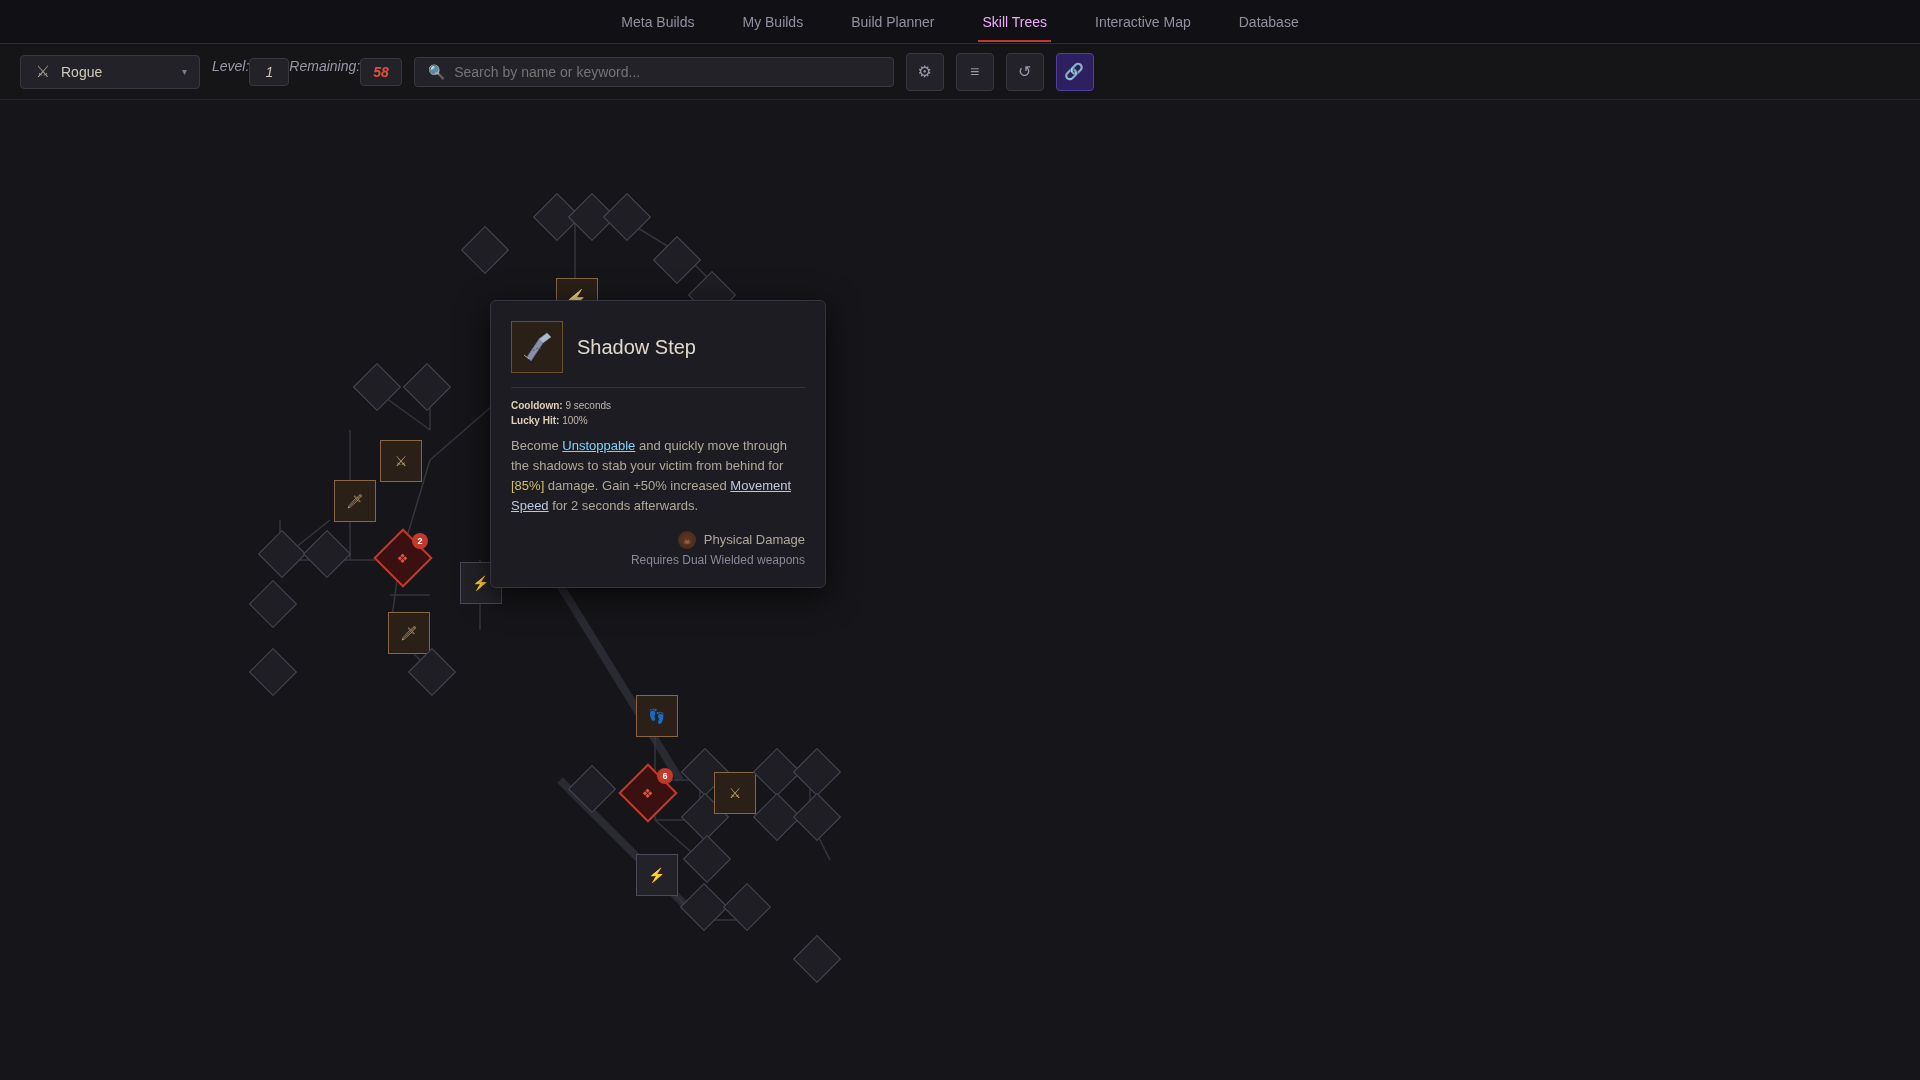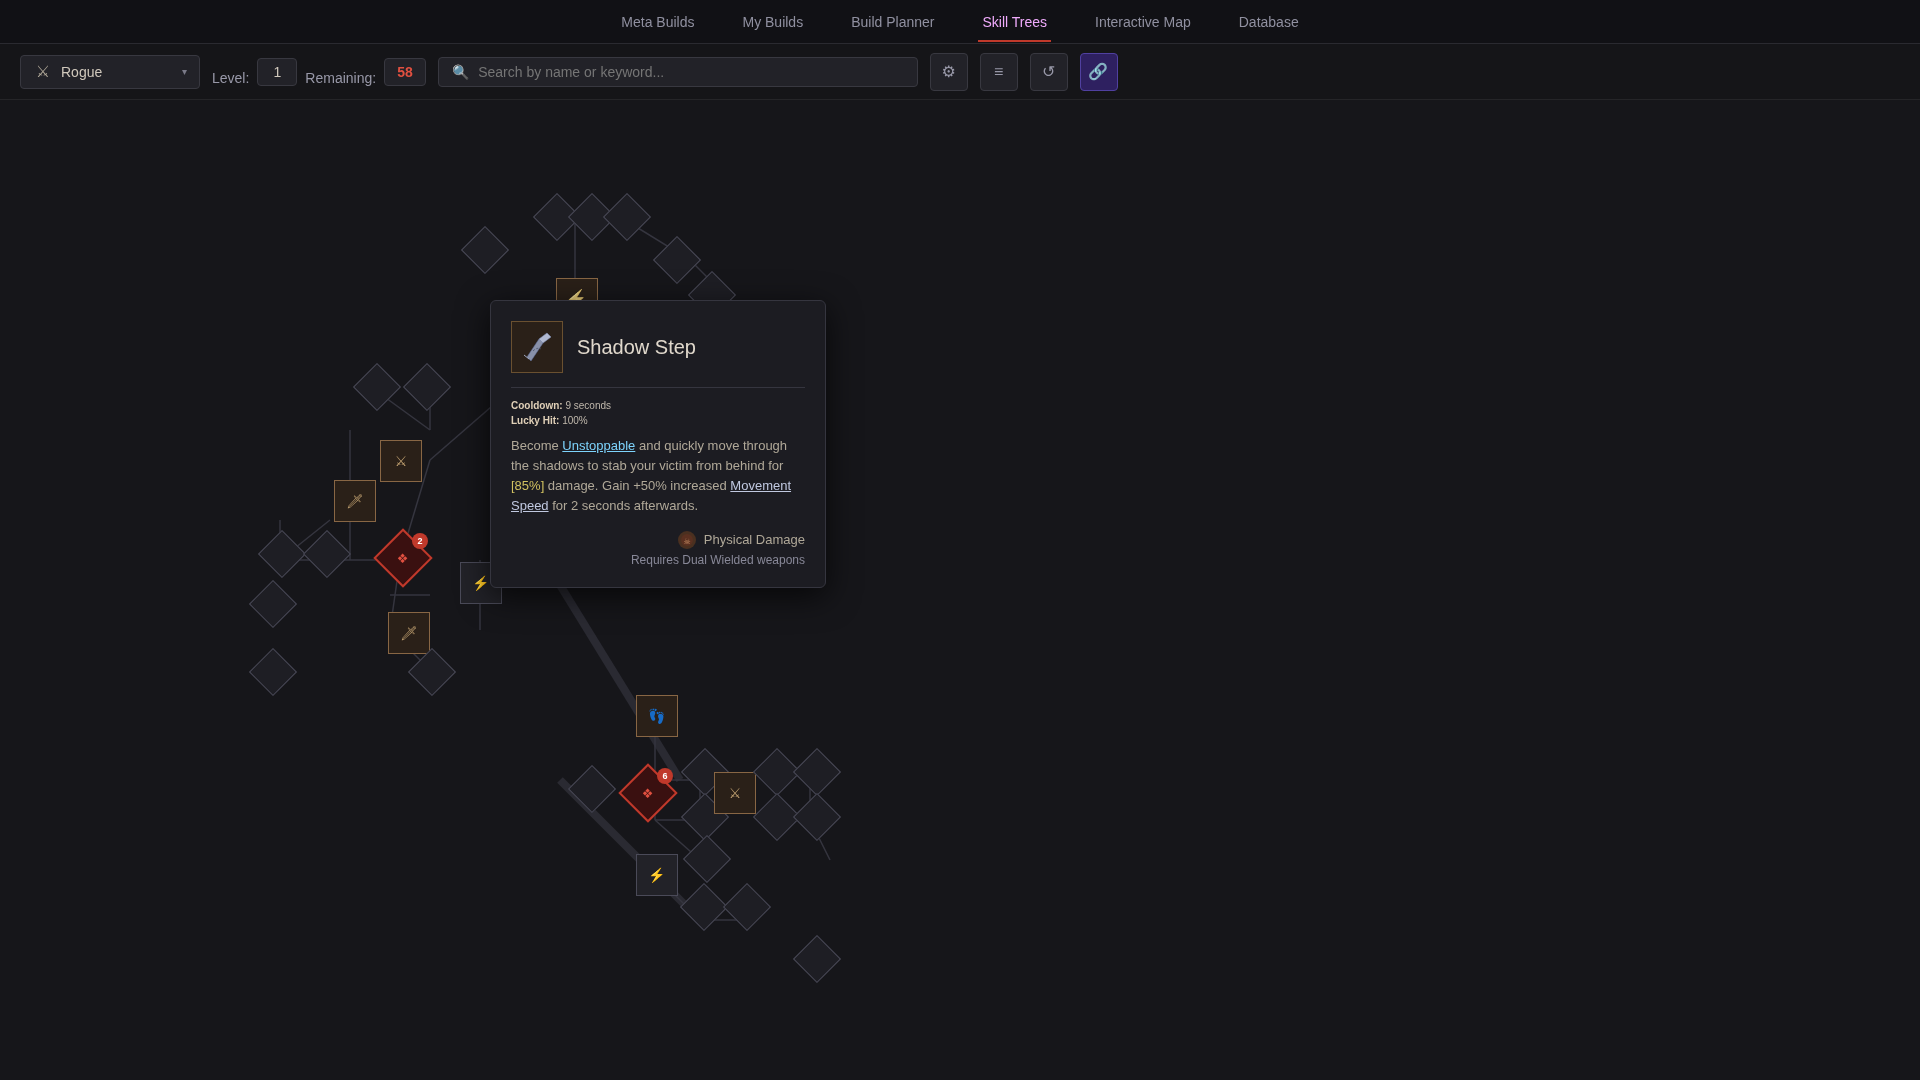--- a/index.html
+++ b/index.html
@@ -75,24 +75,25 @@
       font-size: 14px;
       color: #d0c8bc;
       flex: 1;
     }
     .class-select-arrow {
       color: #7a7a88;
       font-size: 10px;
     }
     .level-section {
       display: flex;
-      align-items: flex-end;
-      gap: 8px;
+      align-items: flex-start;
+      gap: 0;
       font-size: 14px;
       color: #9898a8;
+      font-style: italic;
     }
     .level-value {
       background: #222228;
       border: 1px solid #383840;
       border-radius: 4px;
       padding: 5px 12px;
       color: #d0c8bc;
       font-size: 14px;
       min-width: 40px;
       text-align: center;

